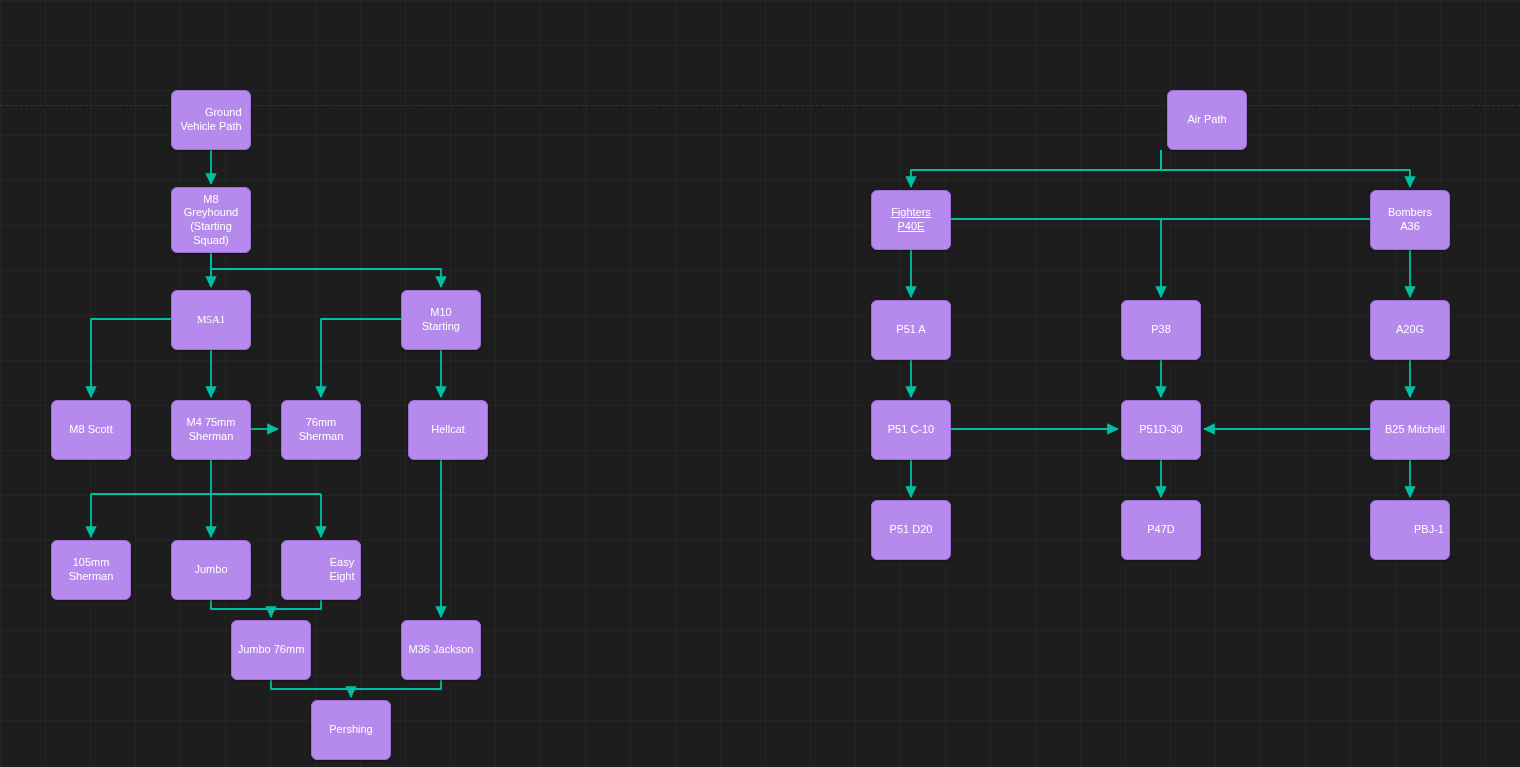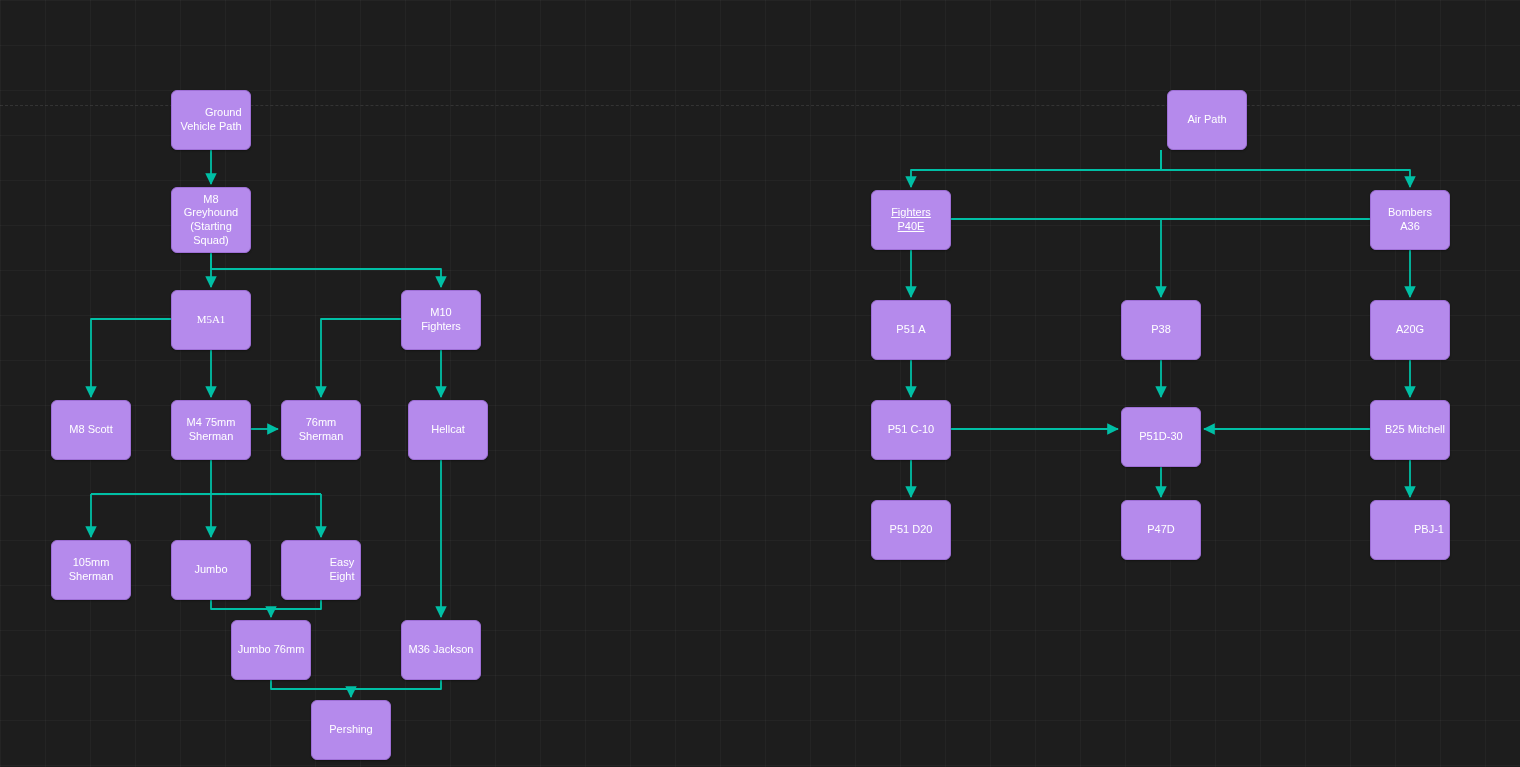--- a/index.html
+++ b/index.html
@@ -111,21 +111,21 @@
   </svg>
 
   <div class="node" style="left:171px; top:90px;text-align:right;">Ground
 Vehicle Path</div>
   <div class="node" style="left:171px; top:187px; height:66px;">M8
 Greyhound
 (Starting
 Squad)</div>
   <div class="node" style="left:171px; top:290px;font-family:Liberation Serif, serif;">M5A1</div>
   <div class="node" style="left:401px; top:290px;">M10
-Fighters</div>
+Starting</div>
   <div class="node" style="left:51px;  top:400px;">M8 Scott</div>
   <div class="node" style="left:171px; top:400px;">M4 75mm
 Sherman</div>
   <div class="node" style="left:281px; top:400px;">76mm
 Sherman</div>
   <div class="node" style="left:408px; top:400px;">Hellcat</div>
   <div class="node" style="left:51px;  top:540px;">105mm
 Sherman</div>
   <div class="node" style="left:171px; top:540px;">Jumbo</div>
   <div class="node" style="left:281px; top:540px;padding-left:44px;">Easy Eight</div>
@@ -135,19 +135,19 @@
 
   <div class="node" style="left:1167px; top:90px;">Air Path</div>
   <div class="node" style="left:871px;  top:190px;text-decoration:underline;">Fighters
 P40E</div>
   <div class="node" style="left:1370px; top:190px;">Bombers
 A36</div>
   <div class="node" style="left:871px;  top:300px;text-align:right;">P51 A</div>
   <div class="node" style="left:1121px; top:300px;">P38</div>
   <div class="node" style="left:1370px; top:300px;">A20G</div>
   <div class="node" style="left:871px;  top:400px;">P51 C-10</div>
-  <div class="node" style="left:1121px; top:400px;margin-top:7px;">P51D-30</div>
+  <div class="node" style="left:1121px; top:400px;">P51D-30</div>
   <div class="node" style="left:1370px; top:400px;padding-left:12px;">B25 Mitchell</div>
   <div class="node" style="left:871px;  top:500px;">P51 D20</div>
   <div class="node" style="left:1121px; top:500px;">P47D</div>
   <div class="node" style="left:1370px; top:500px;padding-left:40px;">PBJ-1</div>
 
 </div>
 
 </body></html>

